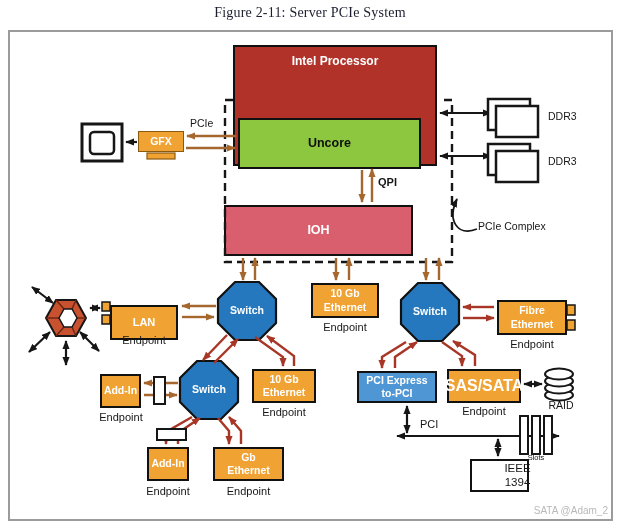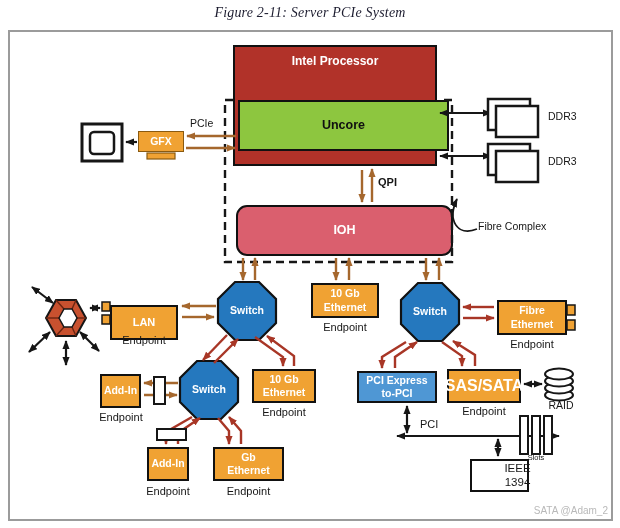--- a/index.html
+++ b/index.html
@@ -1,21 +1,21 @@
 <!DOCTYPE html>
 <html style="--processor-red: #b13229; --uncore-green: #8dc63f; --ioh-pink: #da5f6e; --box-orange: #f0a233; --switch-blue: #2578be; --bridge-blue: #4f97d4; --hub-rust: #c8512f; --arrow-brown: #a5672d; --arrow-red: #a83626; --line-black: #161616; --frame-gray: #9b9b9b; --watermark-gray: #b9b9b9;"><head>
 <meta charset="utf-8">
 <style>
   html,body{margin:0;padding:0;background:#fff;}
   #stage{position:relative;width:620px;height:528px;background:#ffffff;overflow:hidden;
          font-family:"Liberation Sans", sans-serif;}
   .frame{position:absolute;left:8px;top:30px;width:601px;height:487px;
          border:2px solid var(--frame-gray,#9b9b9b);background:#fff;}
   .title{position:absolute;left:0;top:5px;width:620px;text-align:center;
-         font-family:"Liberation Serif", serif;font-style:italic;font-size:14px;
+         font-family:"Liberation Serif", serif;font-size:14px;
          color:#1d1d30;letter-spacing:.2px;}
   .box{position:absolute;border:2px solid #111;box-sizing:border-box;
        display:flex;align-items:center;justify-content:center;flex-direction:column;
        color:#fff;font-weight:bold;text-align:center;line-height:1.25;}
   .orange{background:var(--box-orange,#f0a233);}
   .lbl{position:absolute;color:#161616;white-space:nowrap;}
   .ep{font-size:11px;text-align:center;}
   svg.overlay{position:absolute;left:0;top:0;z-index:5;}
   .toplabel{position:absolute;z-index:6;color:#fff;font-weight:bold;text-align:center;}
   .boxes{z-index:2;}
@@ -29,29 +29,29 @@
 
   <div class="title">Figure 2-11: Server PCIe System</div>
   <div class="frame"></div>
 
   <div class="boxes">
 
     <div class="box" style="left:233px;top:45px;width:204px;height:121px;background:var(--processor-red,#b13229);justify-content:flex-start;">
       <div style="font-size:12px;margin-top:7px;">Intel Processor</div>
     </div>
 
-    <div class="box" style="left:238px;top:100px;width:211px;height:51px;background:var(--uncore-green,#8dc63f);color:#101010;align-items:center;">
+    <div class="box" style="left:238px;top:118px;width:183px;height:51px;background:var(--uncore-green,#8dc63f);color:#101010;align-items:center;">
       <div style="font-size:12.5px;font-weight:600;">Uncore</div>
     </div>
 
     <div class="box orange" style="left:138px;top:131px;width:46px;height:21px;border:1.5px solid #8a5a10;">
       <div style="font-size:10.5px;">GFX</div>
     </div>
 
-    <div class="box" style="left:236px;top:205px;width:217px;height:51px;background:var(--ioh-pink,#da5f6e);border-radius:11px;">
+    <div class="box" style="left:224px;top:205px;width:189px;height:51px;background:var(--ioh-pink,#da5f6e);">
       <div style="font-size:12.5px;">IOH</div>
     </div>
 
     <div class="box orange" style="left:110px;top:296px;width:68px;height:35px;margin-top:9px;">
       <div style="font-size:11px;">LAN</div>
     </div>
 
     <div class="box orange" style="left:311px;top:283px;width:68px;height:35px;font-size:10.5px;">
       <div>10 Gb</div>
       <div>Ethernet</div>
@@ -264,21 +264,21 @@
     </g>
   </svg>
 
   <div class="labels">
     <div class="toplabel" style="left:217px;top:304px;width:60px;font-size:10.5px;">Switch</div>
     <div class="toplabel" style="left:179px;top:383px;width:60px;font-size:10.5px;">Switch</div>
     <div class="toplabel" style="left:400px;top:305px;width:60px;font-size:10.5px;">Switch</div>
 
     <div class="lbl" style="left:190px;top:117px;font-size:10.5px;">PCIe</div>
     <div class="lbl" style="left:378px;top:176px;font-size:11px;font-weight:bold;">QPI</div>
-    <div class="lbl" style="left:478px;top:220px;font-size:10.5px;">Fibre Complex</div>
+    <div class="lbl" style="left:478px;top:220px;font-size:10.5px;">PCIe Complex</div>
     <div class="lbl" style="left:548px;top:110px;font-size:10.5px;">DDR3</div>
     <div class="lbl" style="left:548px;top:155px;font-size:10.5px;">DDR3</div>
     <div class="lbl" style="left:542px;top:399px;width:38px;text-align:center;font-size:10.5px;">RAID</div>
     <div class="lbl" style="left:420px;top:418px;font-size:11px;">PCI</div>
     <div class="lbl" style="left:520px;top:453px;width:32px;text-align:center;font-size:7.5px;">Slots</div>
 
     <div class="lbl ep" style="left:109px;top:334px;width:70px;">Endpoint</div>
     <div class="lbl ep" style="left:310px;top:321px;width:70px;">Endpoint</div>
     <div class="lbl ep" style="left:497px;top:338px;width:70px;">Endpoint</div>
     <div class="lbl ep" style="left:86px;top:411px;width:70px;">Endpoint</div>

